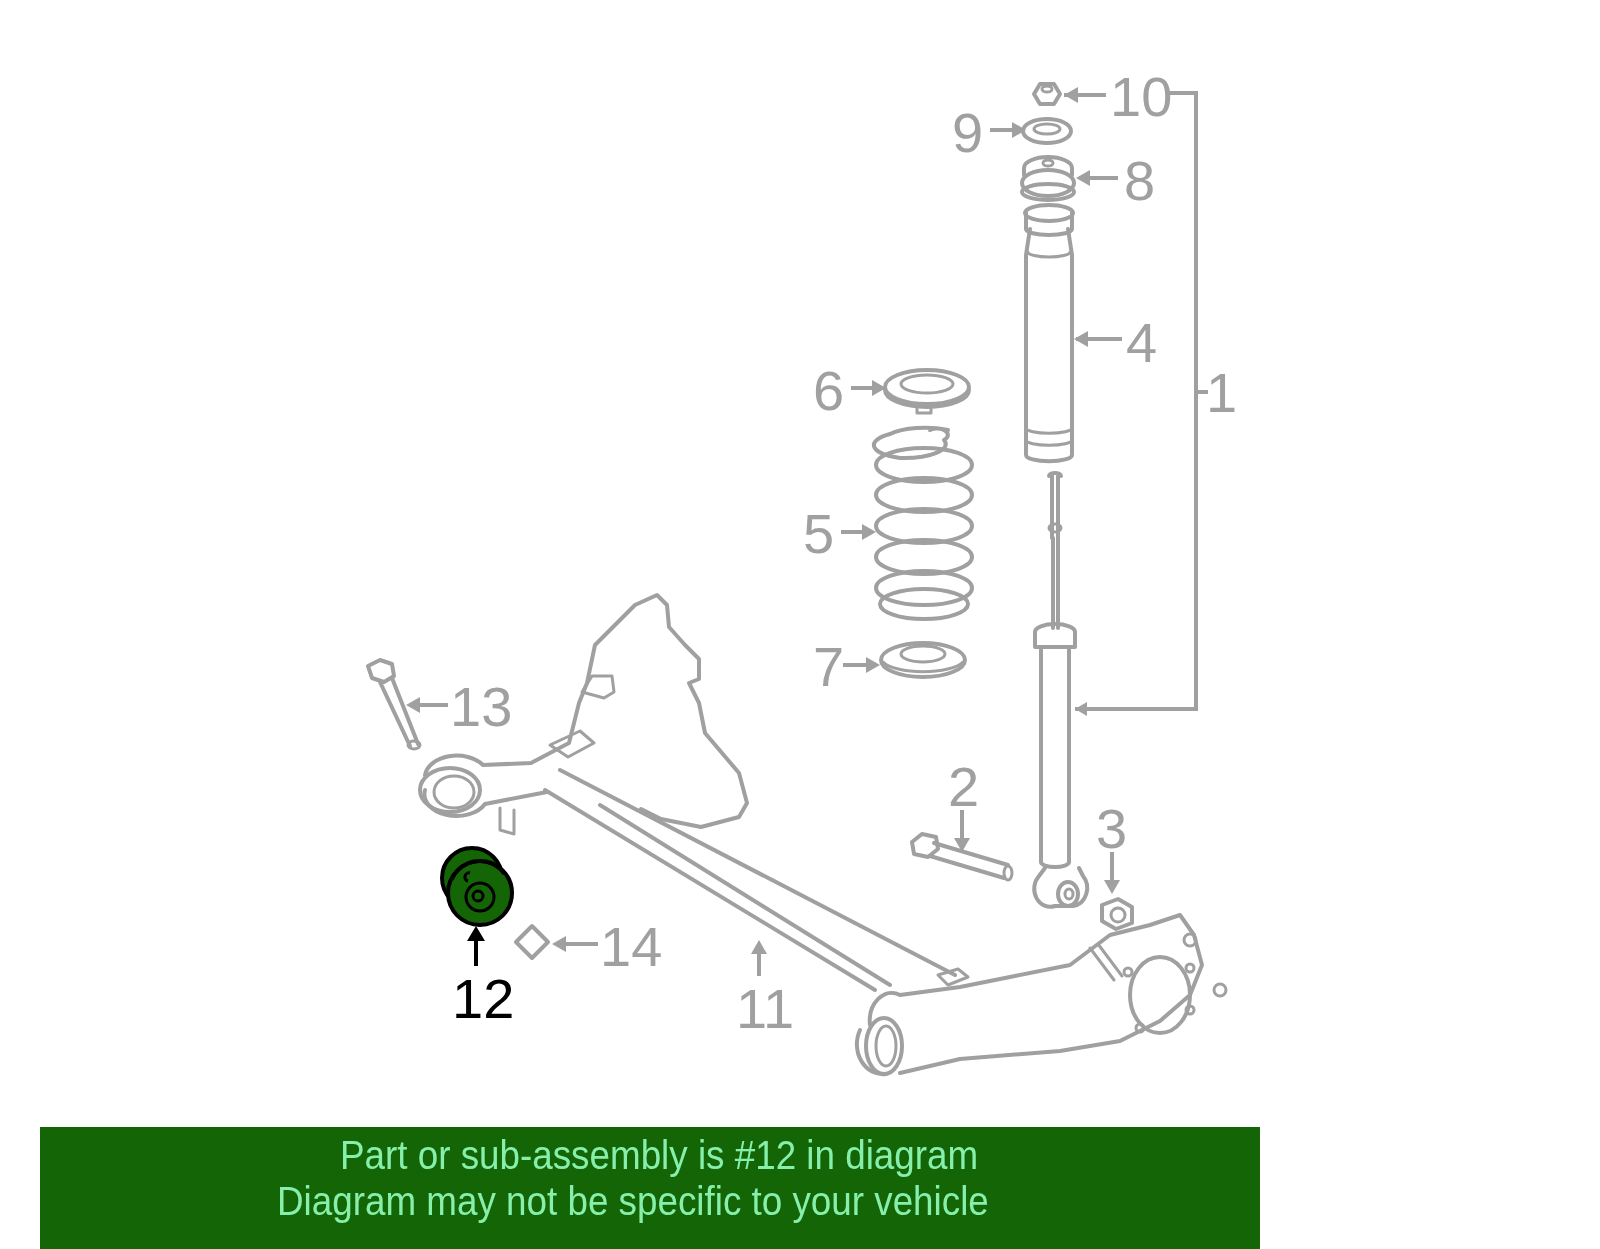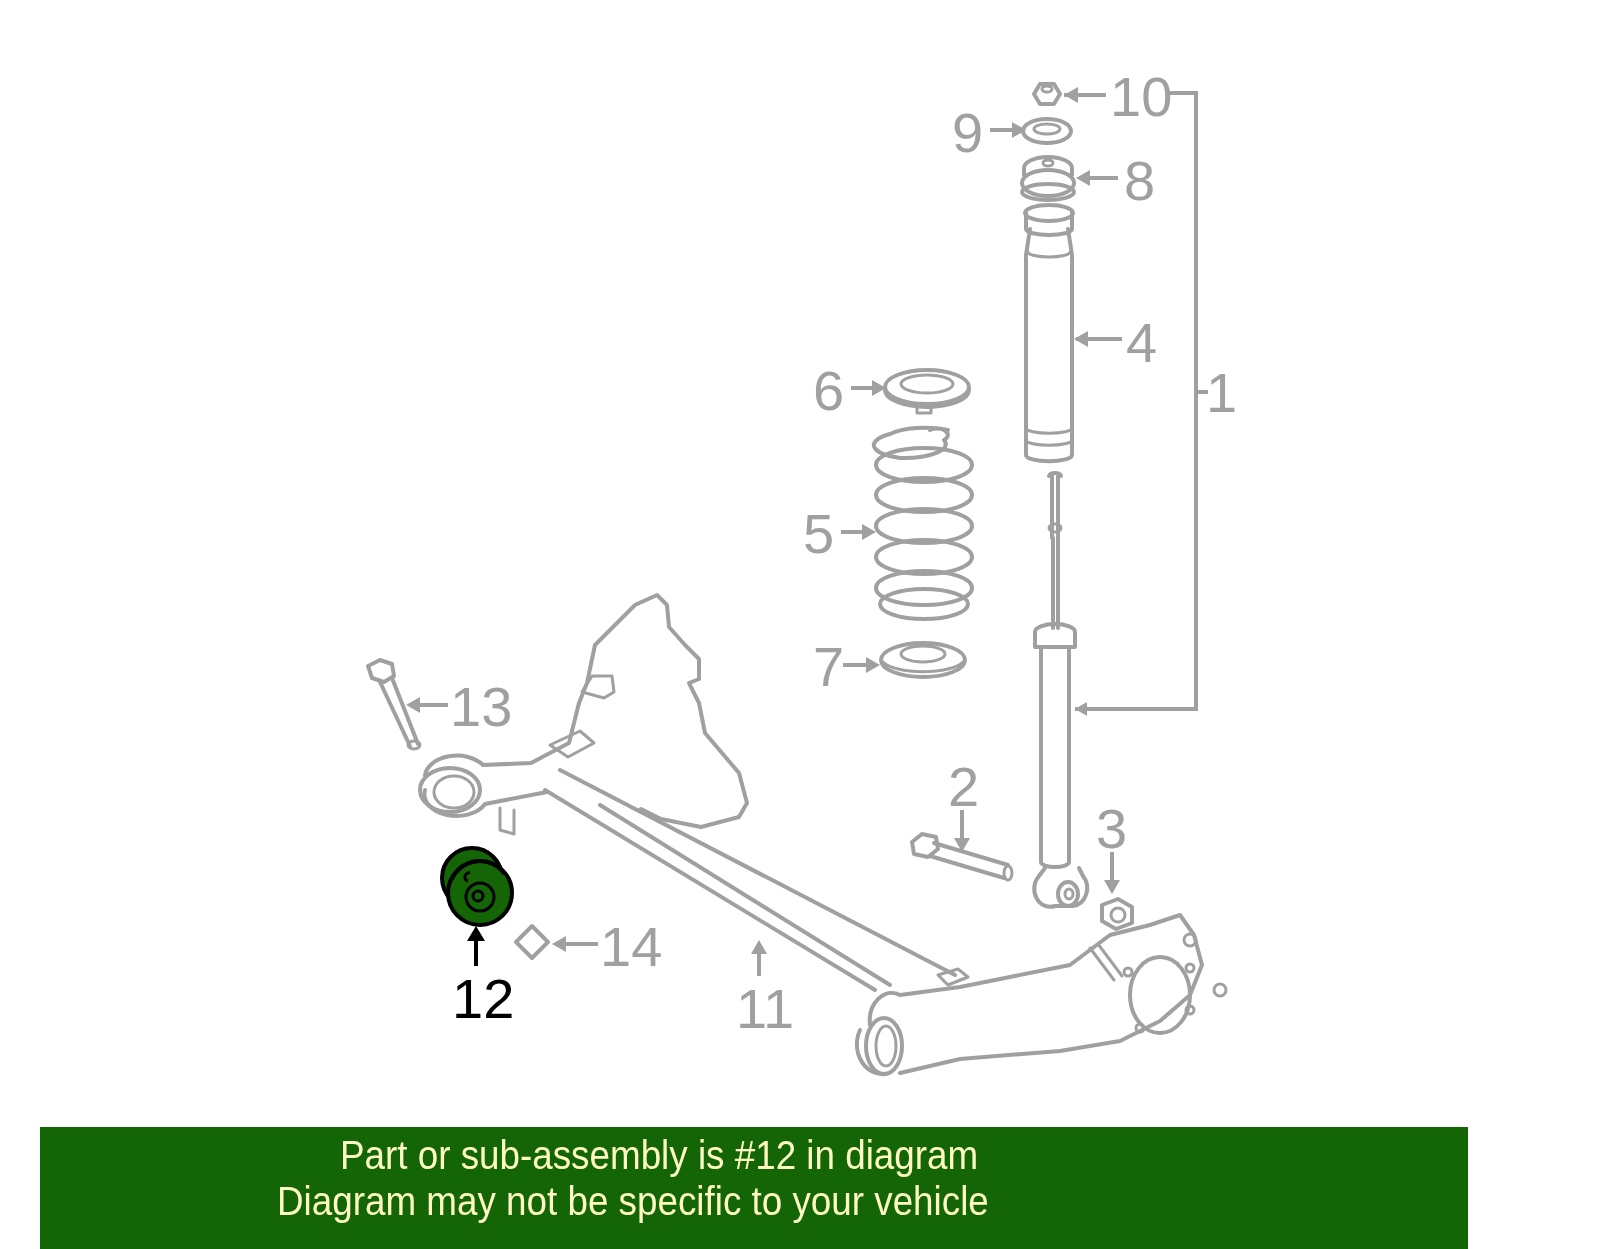--- a/index.html
+++ b/index.html
@@ -7,22 +7,22 @@
   #diagram { position: absolute; left: 0; top: 0; width: 1600px; height: 1249px; }
   .ln { fill: none; stroke: #a0a0a0; stroke-width: 4; stroke-linecap: round; stroke-linejoin: round; }
   .ln-thin { fill: none; stroke: #a0a0a0; stroke-width: 3; stroke-linecap: round; stroke-linejoin: round; }
   .callout { fill: #a0a0a0; font-family: "Liberation Sans", sans-serif; font-size: 56px; }
   .callout-hl { fill: #000000; font-family: "Liberation Sans", sans-serif; font-size: 56px; }
   .arrow { stroke: #a0a0a0; stroke-width: 4; fill: none; }
   .arrowhead { fill: #a0a0a0; }
   .arrow-hl { stroke: #000000; stroke-width: 4; fill: none; }
   .arrowhead-hl { fill: #000000; }
   .banner {
-    position: absolute; left: 40px; top: 1127px; width: 1428px; height: 122px;
-    background: #136505; color: #fef9c3; text-align: left;
+    position: absolute; left: 40px; top: 1127px; width: 1220px; height: 122px;
+    background: #136505; color: #86efac; text-align: left;
   }
   .banner-line { position: absolute; font-size: 40px; line-height: 44px; white-space: nowrap; transform: scaleX(0.92); transform-origin: left top; }
   .banner-line.l1 { left: 300px; top: 6px; }
   .banner-line.l2 { left: 237px; top: 52px; }
 </style>
 </head>
 <body>
 
 <svg id="diagram" viewBox="0 0 1600 1249" xmlns="http://www.w3.org/2000/svg">
   <defs>

